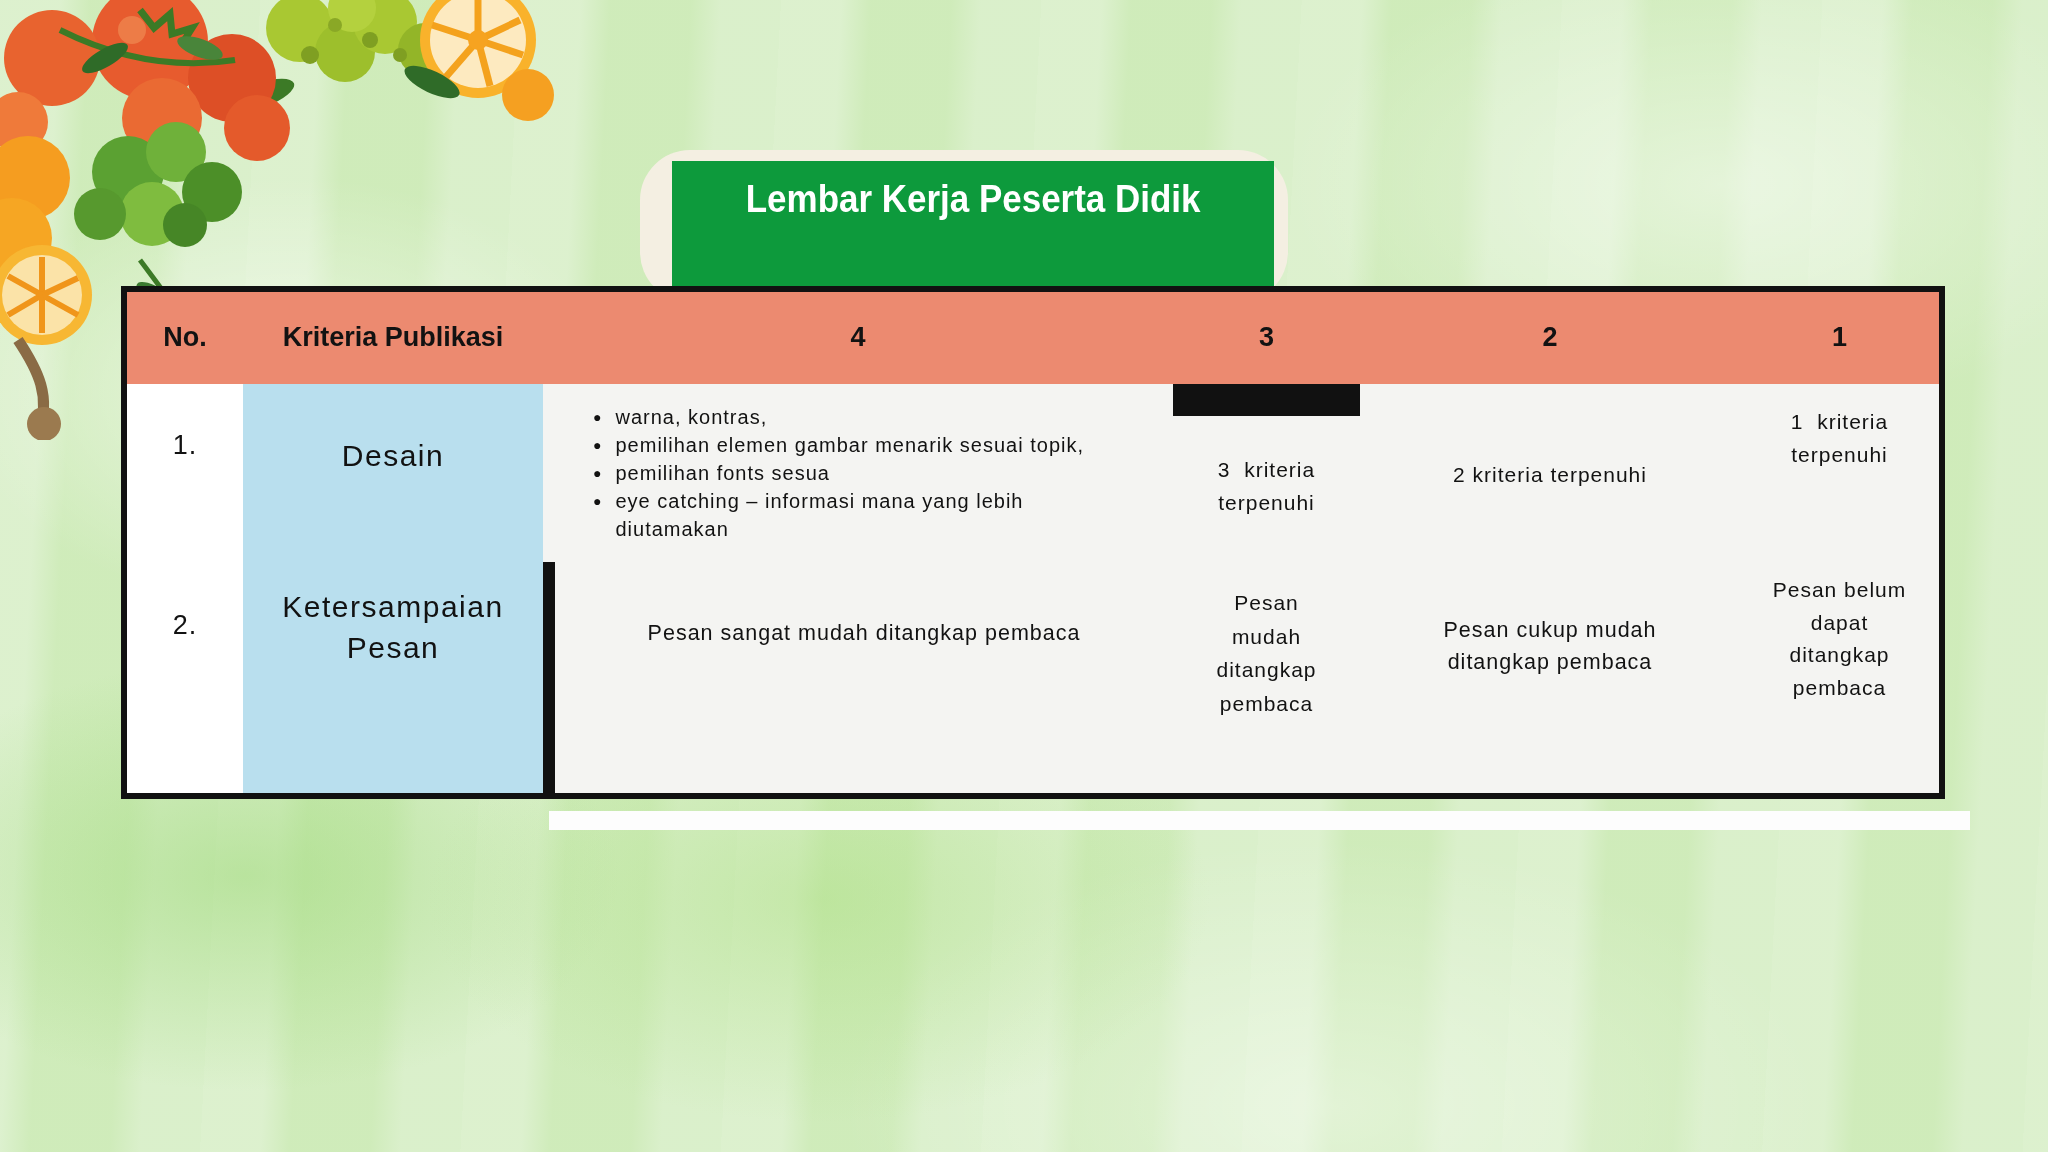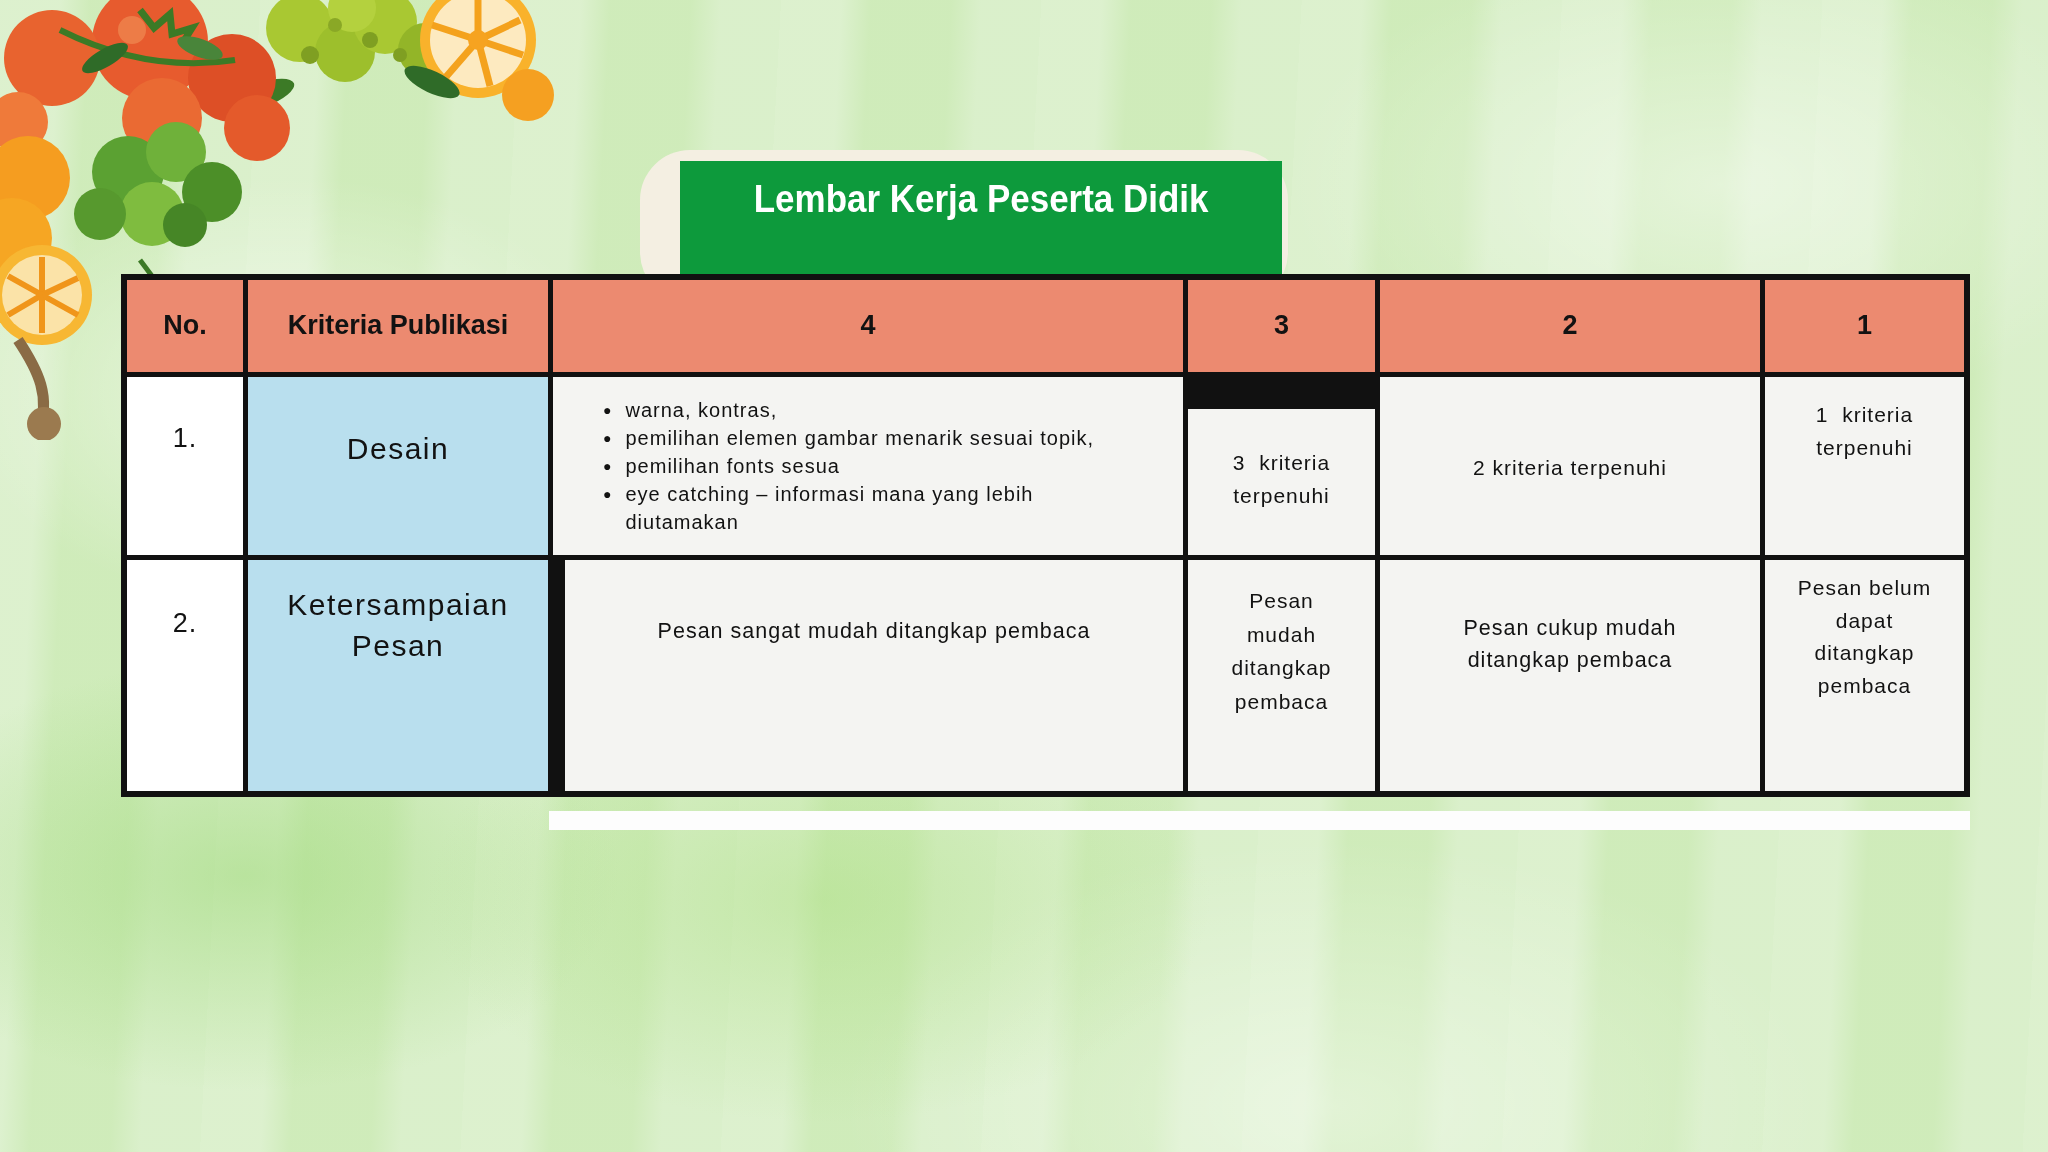--- a/index.html
+++ b/index.html
@@ -16,28 +16,28 @@
       repeating-linear-gradient(93deg,
         rgba(255,255,255,.16) 0 60px,
         rgba(183,227,148,.22) 90px 170px,
         rgba(255,255,255,.10) 200px 260px);
   }
   
   .title-back{position:absolute;left:640px;top:150px;width:648px;height:152px;
     border-radius:50px;background:#f4efe2;}
   .title-banner{position:absolute;left:672px;top:161px;width:602px;height:127px;
     background:var(--title_green,#0d9a3c);display:flex;justify-content:center;align-items:flex-start;
-    padding-top:17px;box-sizing:border-box;margin-left:8px;}
+    padding-top:17px;box-sizing:border-box;}
   .title-banner span{color:#fff;font-weight:bold;font-size:38px;letter-spacing:0;
     transform:scaleX(.92);transform-origin:center;white-space:nowrap;}
   
   .under-strip{position:absolute;left:549px;top:811px;width:1421px;height:19px;background:#fdfdfd;}
-  .rubric{position:absolute;left:121px;top:274px;display:grid;
+  .rubric{position:absolute;left:121px;top:286px;display:grid;
     grid-template-columns:116px 300px 630px 187px 380px 199px;
-    grid-template-rows:92px 178px 231px;gap:5px;
+    grid-template-rows:92px 178px 231px;
     background:var(--table_border,#111);border:6px solid var(--table_border,#111);}
   .cell{background:var(--cell_gray,#f4f4f2);display:flex;flex-direction:column;align-items:center;
     text-align:center;box-sizing:border-box;line-height:1.45;}
   .head{background:var(--header_salmon,#ec8a70);justify-content:center;font-weight:bold;font-size:27px;}
   .white{background:#ffffff;}
   .blue{background:var(--kriteria_blue,#b9dfee);}
   .pre{white-space:pre-wrap;}
   .sp{letter-spacing:1px;}
   .r1-no{justify-content:center;font-size:27px;padding-bottom:55px;}
   .r1-kriteria{justify-content:center;font-size:30px;padding-bottom:35px;letter-spacing:1.5px;}

